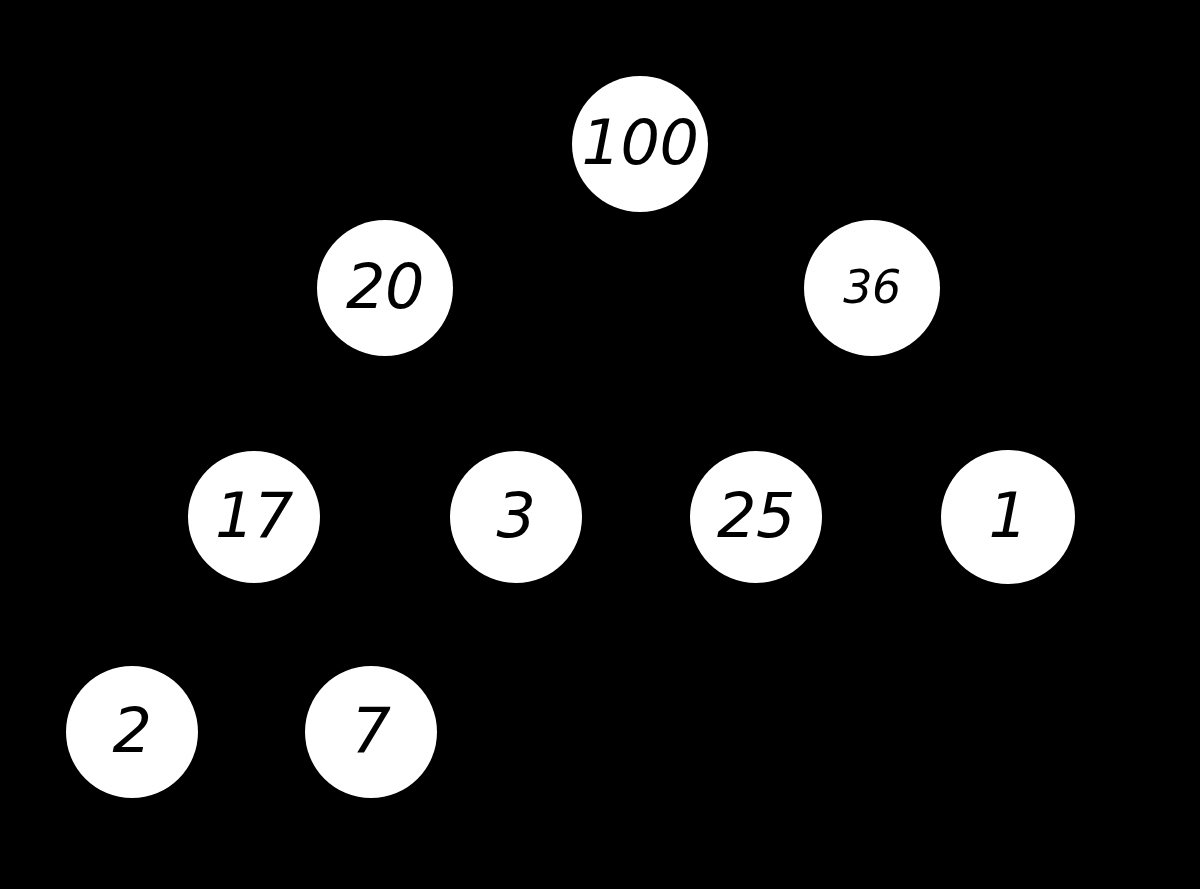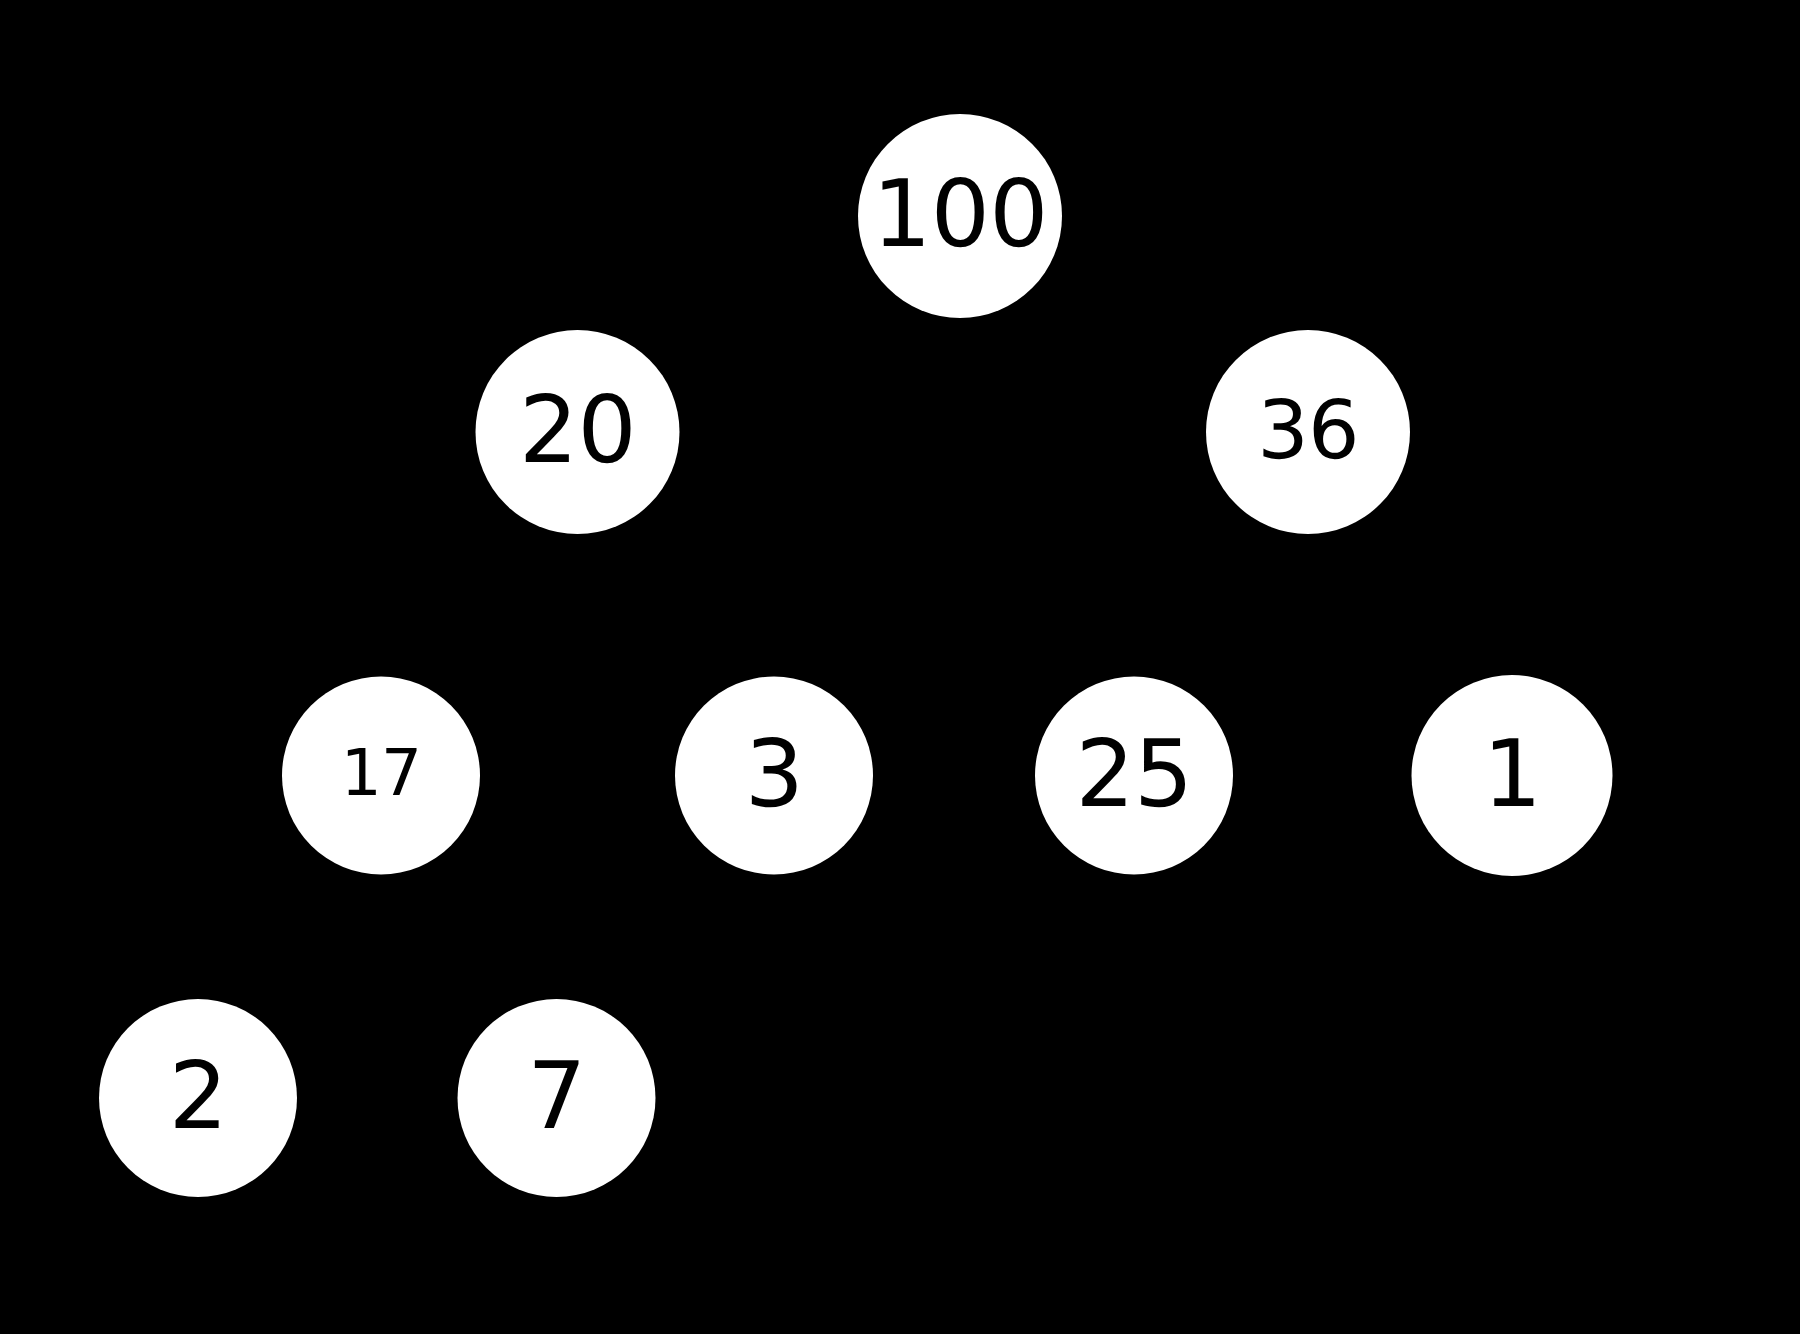--- a/index.html
+++ b/index.html
@@ -32,20 +32,21 @@
     position: absolute;
     box-sizing: border-box;
     border-radius: 50%;
     background: #ffffff;
     color: #000000;
     display: flex;
     align-items: center;
     justify-content: center;
     line-height: 1;
     user-select: none;
+    font-style: italic;
   }
   .tree-node .node-label {
     display: block;
     font-family: "DejaVu Sans", sans-serif;
     font-weight: 400;
     letter-spacing: -0.5px;
     text-align: center;
     transform: translateY(-1px);
   }
 </style>
@@ -64,24 +65,24 @@
       <line x1="254" y1="517" x2="371" y2="732" stroke="#000000" stroke-width="3"></line>
     </svg>
   <div id="node-layer">
       <div class="tree-node" id="n-100" style="left: 572px; top: 76px; width: 136px; height: 136px; background: rgb(255, 255, 255); color: rgb(0, 0, 0);">
         <span class="node-label" style="font-size: 62px;">100</span>
       </div>
       <div class="tree-node" id="n-19" style="left: 317px; top: 220px; width: 136px; height: 136px; background: rgb(255, 255, 255); color: rgb(0, 0, 0);">
         <span class="node-label" style="font-size: 62px;">20</span>
       </div>
       <div class="tree-node" id="n-36" style="left: 804px; top: 220px; width: 136px; height: 136px; background: rgb(255, 255, 255); color: rgb(0, 0, 0);">
-        <span class="node-label" style="font-size: 54px;">36</span>
+        <span class="node-label" style="font-size: 46px;">36</span>
       </div>
       <div class="tree-node" id="n-17" style="left: 188px; top: 451px; width: 132px; height: 132px; background: rgb(255, 255, 255); color: rgb(0, 0, 0);">
-        <span class="node-label" style="font-size: 43px;">17</span>
+        <span class="node-label" style="font-size: 62px;">17</span>
       </div>
       <div class="tree-node" id="n-3" style="left: 450px; top: 451px; width: 132px; height: 132px; background: rgb(255, 255, 255); color: rgb(0, 0, 0);">
         <span class="node-label" style="font-size: 62px;">3</span>
       </div>
       <div class="tree-node" id="n-25" style="left: 690px; top: 451px; width: 132px; height: 132px; background: rgb(255, 255, 255); color: rgb(0, 0, 0);">
         <span class="node-label" style="font-size: 62px;">25</span>
       </div>
       <div class="tree-node" id="n-1" style="left: 941px; top: 450px; width: 134px; height: 134px; background: rgb(255, 255, 255); color: rgb(0, 0, 0);">
         <span class="node-label" style="font-size: 62px;">1</span>
       </div>

